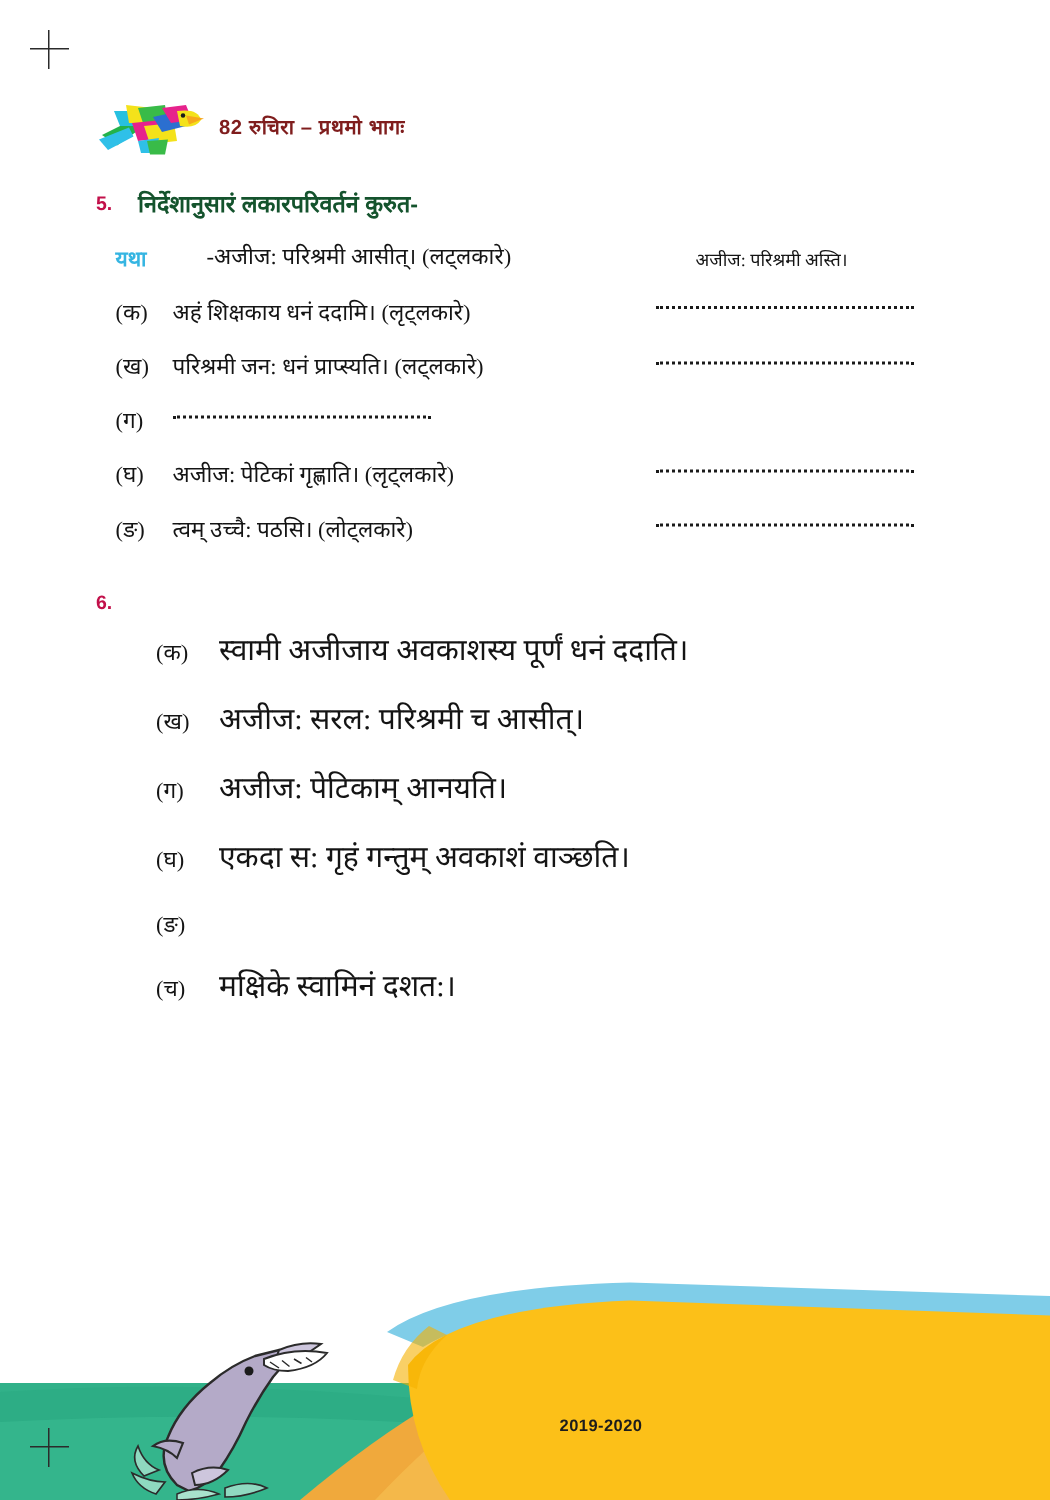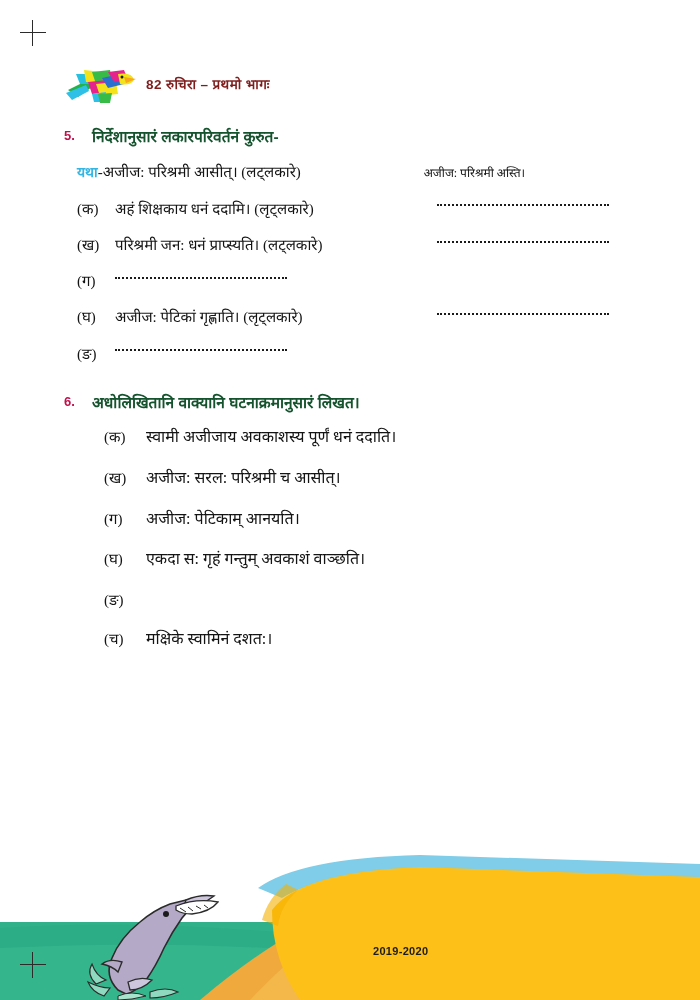--- a/index.html
+++ b/index.html
@@ -120,21 +120,21 @@
     font-size: 14px;
     color: #35b5e2;
     margin-right: 0;
   }
   .row-text {
     flex: 0 0 auto;
     width: 322px;
     font-size: 15px;
     line-height: 1.35;
   }
-  .row-text.example { width: 326px; }
+  .row-text.example { width: 326px; margin-left: 40px; }
   .row-answer {
     flex: 1 1 auto;
     font-size: 12px;
     line-height: 1.35;
   }
   .dots {
     display: block;
     width: 172px;
     border-bottom: 2.2px dotted #1a1a1a;
     height: 1px;
@@ -148,21 +148,21 @@
     display: flex;
     align-items: baseline;
     padding-left: 104px;
     margin-bottom: 19px;
   }
   .srow-label {
     flex: 0 0 42px;
     font-size: 15px;
   }
   .srow-text {
-    font-size: 16px;
+    font-size: 20px;
     line-height: 1.35;
   }
 
   
   .art {
     position: absolute;
     left: 0;
     bottom: 0;
     width: 700px;
     height: 150px;
@@ -252,32 +252,32 @@
         <div class="row">
           <div class="row-label">(घ)</div>
           <div class="row-text">अजीज: पेटिकां गृह्णाति। (लृट्लकारे)</div>
           <div class="row-answer">
               <span class="dots"></span>
             </div>
         </div>
 
         <div class="row">
           <div class="row-label">(ङ)</div>
+          <div class="row-text">त्वम् उच्चै: पठसि। (लोट्लकारे)</div>
           <div class="row-answer">
               <span class="dots"></span>
             </div>
         </div>
 
       </div>
     </div>
 
     <div class="qblock" style="margin-top:28px;">
       <div class="qhead">
         <div class="qnum">6.</div>
-        <div class="qtitle">अधोलिखितानि वाक्यानि घटनाक्रमानुसारं लिखत।</div>
       </div>
 
       <div class="simplelist">
 
         <div class="srow">
           <div class="srow-label">(क)</div>
           <div class="srow-text">स्वामी अजीजाय अवकाशस्य पूर्णं धनं ददाति।</div>
         </div>
 
         <div class="srow">

